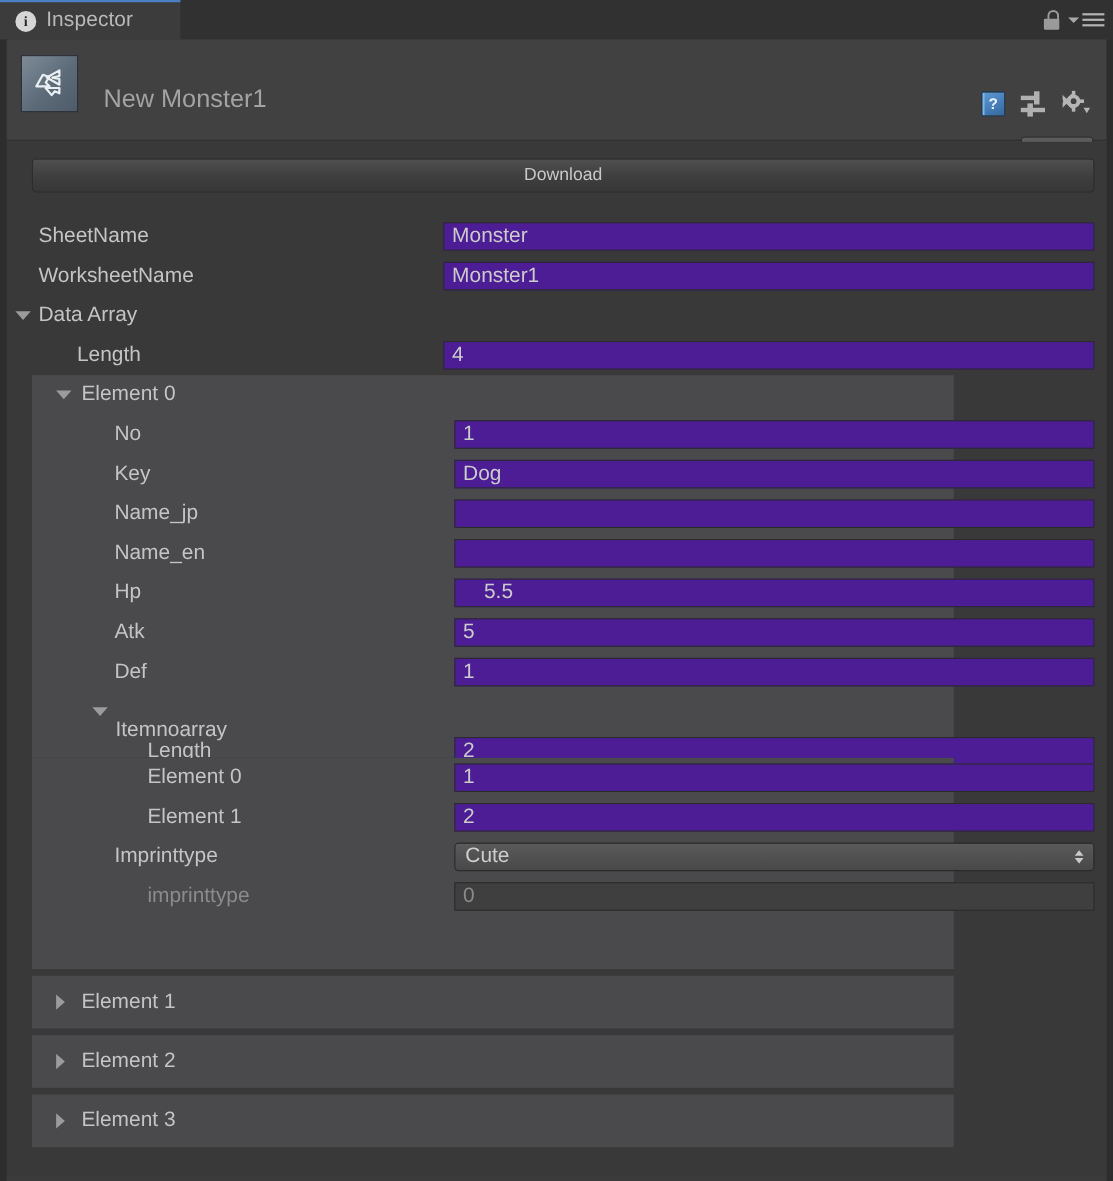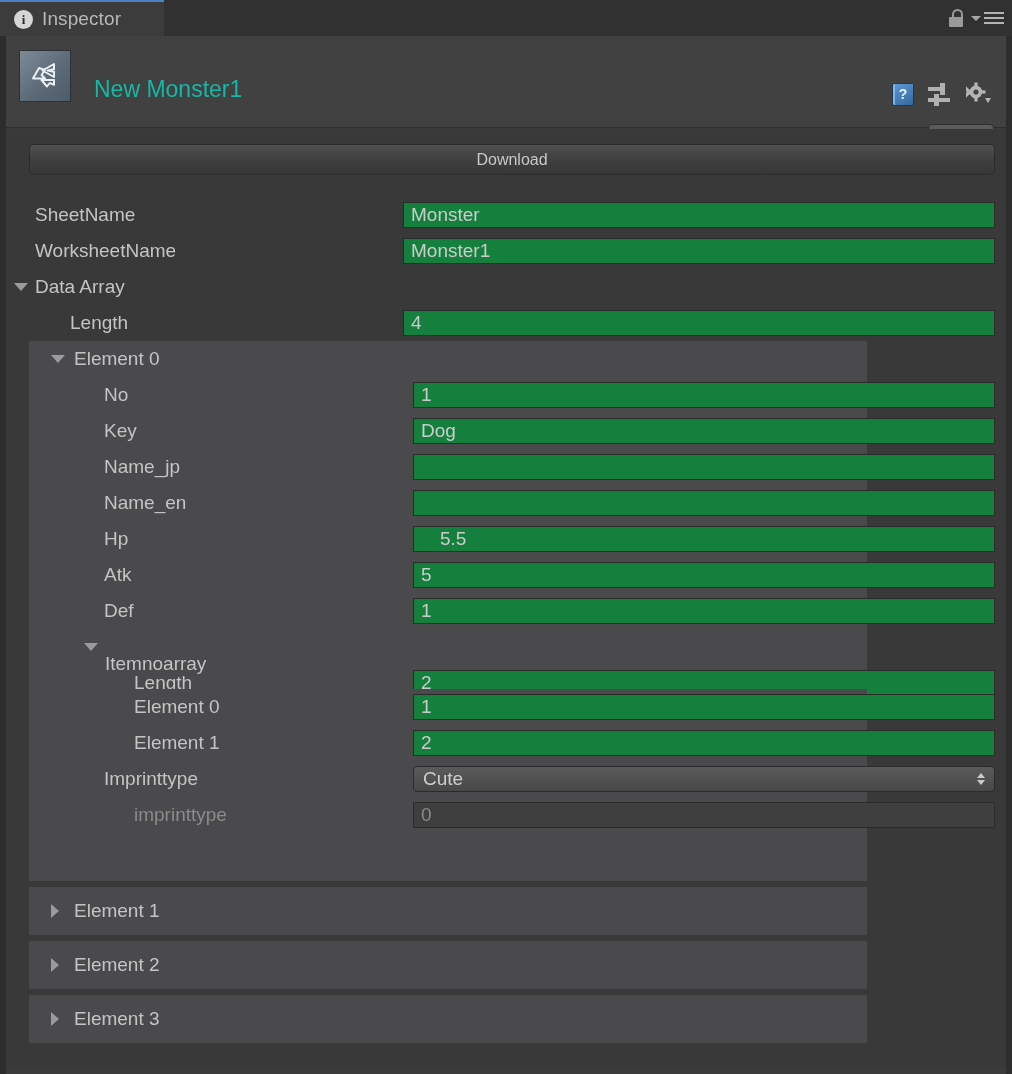--- a/index.html
+++ b/index.html
@@ -101,21 +101,21 @@
     left: 13px; top: 14px;
     width: 52px; height: 52px;
     background: linear-gradient(135deg, #7e8b97 0%, #5d6b79 55%, #4e5b68 100%);
     border: 1px solid #2c3238;
     display: flex; align-items: center; justify-content: center;
   }
   .obj-title {
     position: absolute;
     left: 88px; top: 40px;
     font-size: 23px;
-    color: #14b8a6;
+    color: #a3a3a3;
   }
   .header-icons {
     position: absolute;
     right: 14px; top: 46px;
     display: flex;
     align-items: center;
     gap: 14px;
   }
   .help-icon {
     width: 22px; height: 23px;
@@ -179,21 +179,21 @@
     color: #c4c4c4;
     white-space: nowrap;
   }
   .row .lbl.dim { color: #8b8b8b; }
 
   .field {
     position: absolute;
     top: 50%;
     transform: translateY(-50%);
     height: 26px;
-    background: #15803d;
+    background: #4c1d95;
     border: 1px solid #2b2b2b;
     display: flex;
     align-items: center;
     padding-left: 7px;
     font-size: 19px;
     color: #cbcbcb;
   }
   .field.dim { color: #8a8a8a; background: #3f3f3f; }
 
   .foldout-arrow {

